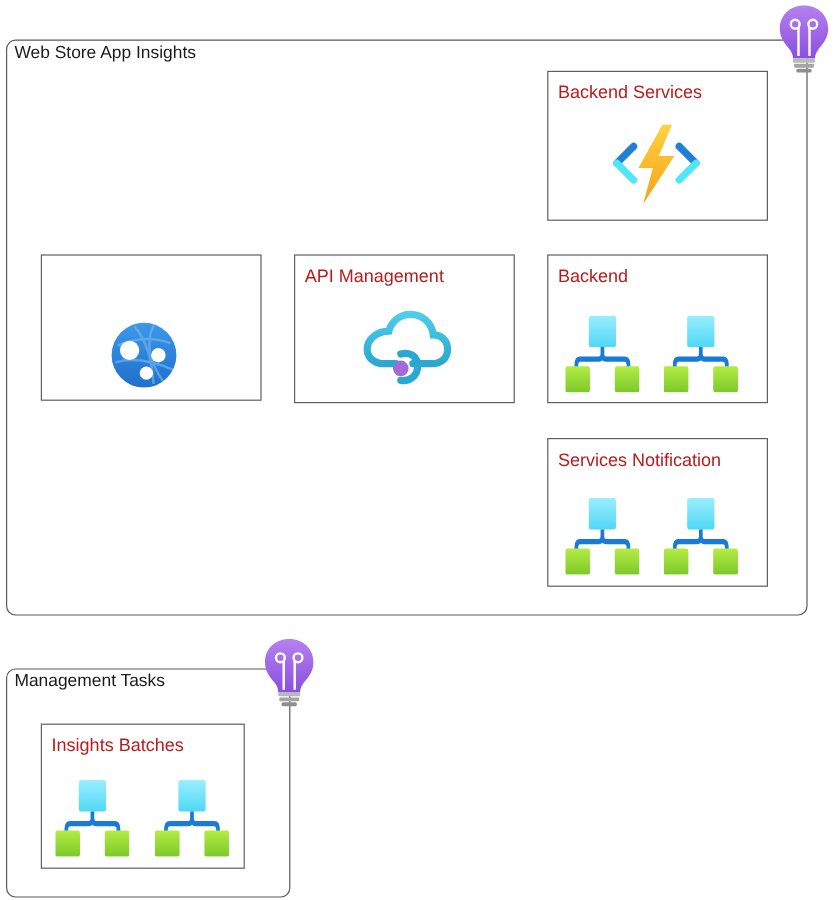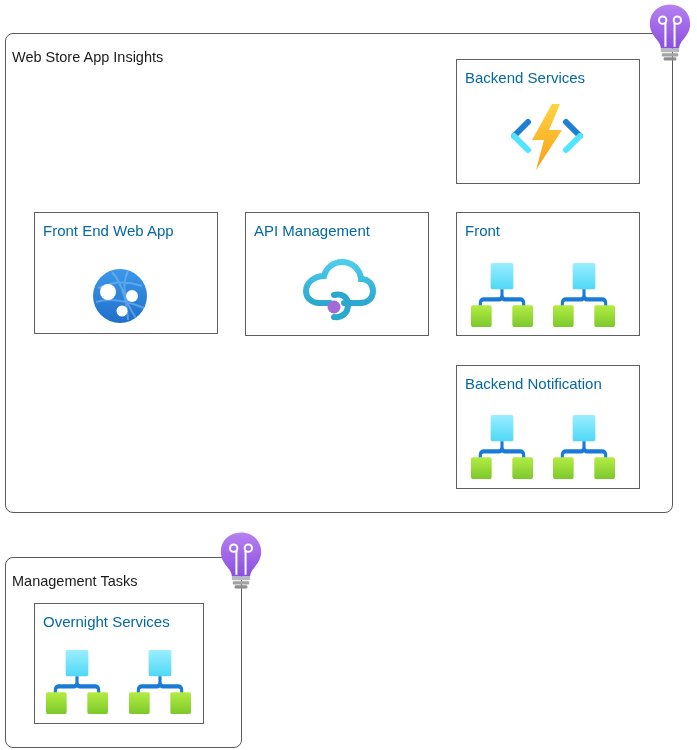--- a/index.html
+++ b/index.html
@@ -1,21 +1,21 @@
 <!DOCTYPE html>
 <html><head>
   <meta charset="utf-8">
   <style>
     html, body { margin: 0; padding: 0; background: #ffffff; }
     body { width: 697px; height: 750px; position: relative; overflow: hidden;
            font-family: "Liberation Sans", "DejaVu Sans", sans-serif; color: #1a1a1a; }
     .group { position: absolute; border: 1px solid #5a5a5a; border-radius: 8px; background: #fff; box-sizing: border-box; }
-    .group-title { position: absolute; left: 6px; top: 15px; font-size: 14.5px; color: #1a1a1a; text-align: center; }
+    .group-title { position: absolute; left: 6px; top: 2px; font-size: 14.5px; color: #1a1a1a; text-align: center; }
     .node { position: absolute; border: 1px solid #5f5f5f; background: #fff; box-sizing: border-box; }
-    .node-title { position: absolute; left: 8px; top: 9px; font-size: 15px; color: #0369a1; white-space: nowrap; }
+    .node-title { position: absolute; left: 8px; top: 9px; font-size: 15px; color: #b91c1c; white-space: nowrap; }
     .icon { position: absolute; }
     .bulb { position: absolute; }
   </style>
 </head>
 <body>
 
 <svg width="0" height="0" style="position:absolute">
   <defs>
     <linearGradient id="gBulb" x1="0" y1="0" x2="0" y2="1">
       <stop offset="0" stop-color="#B681F0"></stop>
@@ -74,67 +74,66 @@
   <svg class="icon" style="left:53px; top:42px;" width="74" height="70" viewBox="0 0 74 70">
     <path d="M18 20 L4 34" stroke="#1E7FD4" stroke-width="6" stroke-linecap="round"></path>
     <path d="M4 34 L18 48" stroke="#50E6FF" stroke-width="6" stroke-linecap="round"></path>
     <path d="M56 20 L70 34" stroke="#1E7FD4" stroke-width="6" stroke-linecap="round"></path>
     <path d="M70 34 L56 48" stroke="#50E6FF" stroke-width="6" stroke-linecap="round"></path>
     <path d="M42 2 L22 38 L34 38 L26 68 L52 28 L39 28 L50 2 Z" fill="url(#gBolt)"></path>
   </svg>
 </div>
 
 <div class="node" style="left:34px; top:212px; width:184px; height:122px;">
-  <span class="node-title">Front End Web App</span>
   <svg class="icon" style="left:57px; top:55px;" width="56" height="56" viewBox="0 0 56 56">
     <circle cx="28" cy="28" r="27" fill="url(#gGlobe)"></circle>
     <path d="M6 20 Q28 10 50 18 M4 34 Q24 28 52 40 M20 4 Q34 20 36 52 M36 3 Q26 24 44 50" stroke="#6FB2F0" stroke-width="2" fill="none" opacity="0.7"></path>
     <circle cx="16" cy="24" r="8" fill="#ffffff"></circle>
     <circle cx="40" cy="28" r="6" fill="#ffffff"></circle>
     <circle cx="30" cy="43" r="5.5" fill="#ffffff"></circle>
   </svg>
 </div>
 
 <div class="node" style="left:245px; top:212px; width:184px; height:124px;text-decoration:underline;">
   <span class="node-title">API Management</span>
   <svg class="icon" style="left:54px; top:44px;" width="76" height="66" viewBox="0 0 76 66">
     <path d="M44 46 L60 46 C68 46 73 41 73 34 C73 27 68 22 61 22 C60 12 52 5 42 5 C33 5 26 11 24 19 C14 19 6 26 6 34 C6 41 12 46 19 46 L30 46" stroke="url(#gCloud)" stroke-width="6" fill="none" stroke-linecap="round"></path>
     <path d="M34 38 C42 36 48 40 48 48 C48 56 42 61 34 60" stroke="#2AA8D0" stroke-width="6" fill="none" stroke-linecap="round"></path>
     <circle cx="34" cy="50" r="6.5" fill="#A36BD6"></circle>
   </svg>
 </div>
 
 <div class="node" style="left:456px; top:212px; width:184px; height:124px;">
-  <span class="node-title">Front</span>
+  <span class="node-title">Backend</span>
   <svg class="icon" style="left:14px; top:50px;" width="62" height="64" viewBox="0 0 60 44" preserveAspectRatio="none">
     <use href="#sym-logic"></use>
   </svg>
   <svg class="icon" style="left:96px; top:50px;" width="62" height="64" viewBox="0 0 60 44" preserveAspectRatio="none">
     <use href="#sym-logic"></use>
   </svg>
 </div>
 
 <div class="node" style="left:456px; top:365px; width:184px; height:124px;">
-  <span class="node-title">Backend Notification</span>
+  <span class="node-title">Services Notification</span>
   <svg class="icon" style="left:14px; top:49px;" width="62" height="64" viewBox="0 0 60 44" preserveAspectRatio="none">
     <use href="#sym-logic"></use>
   </svg>
   <svg class="icon" style="left:96px; top:49px;" width="62" height="64" viewBox="0 0 60 44" preserveAspectRatio="none">
     <use href="#sym-logic"></use>
   </svg>
 </div>
 
 <div class="group" style="left:5px; top:557px; width:237px; height:191px;">
   <span class="group-title">Management Tasks</span>
 </div>
 <svg class="bulb" style="left:219px; top:528px;" width="44" height="66" viewBox="0 0 48 66">
   <use href="#sym-bulb"></use>
 </svg>
 
 <div class="node" style="left:34px; top:603px; width:170px; height:121px;">
-  <span class="node-title">Overnight Services</span>
+  <span class="node-title">Insights Batches</span>
   <svg class="icon" style="left:11px; top:46px;" width="62" height="64" viewBox="0 0 60 44" preserveAspectRatio="none">
     <use href="#sym-logic"></use>
   </svg>
   <svg class="icon" style="left:94px; top:46px;" width="62" height="64" viewBox="0 0 60 44" preserveAspectRatio="none">
     <use href="#sym-logic"></use>
   </svg>
 </div>
 
 </body></html>

